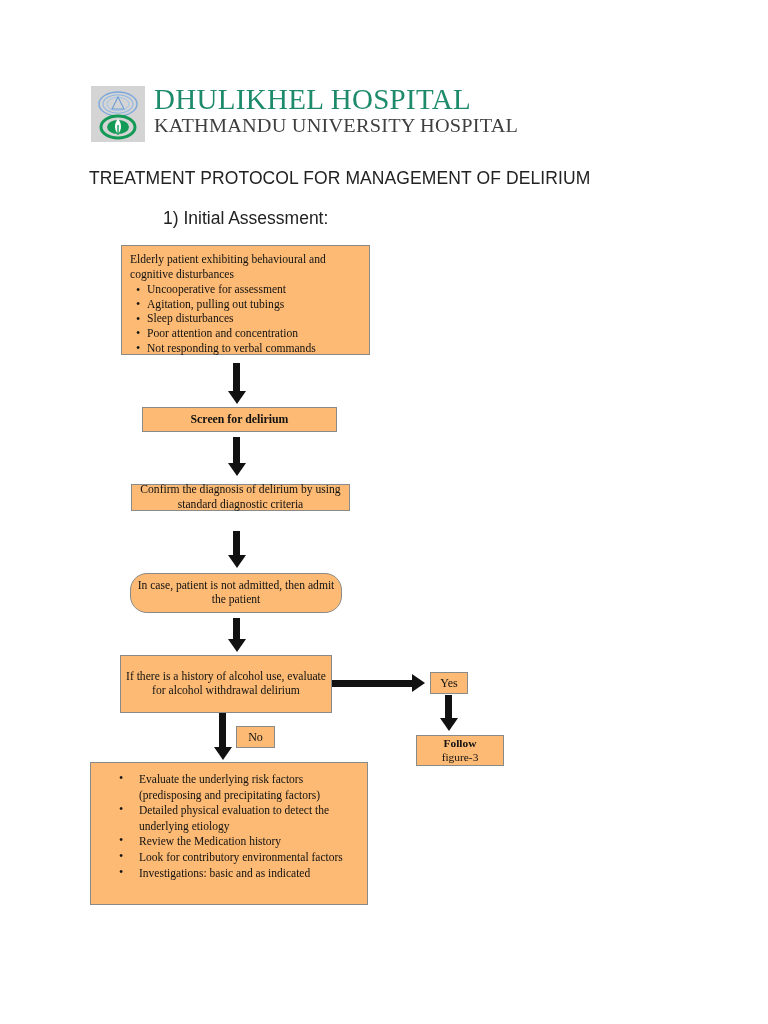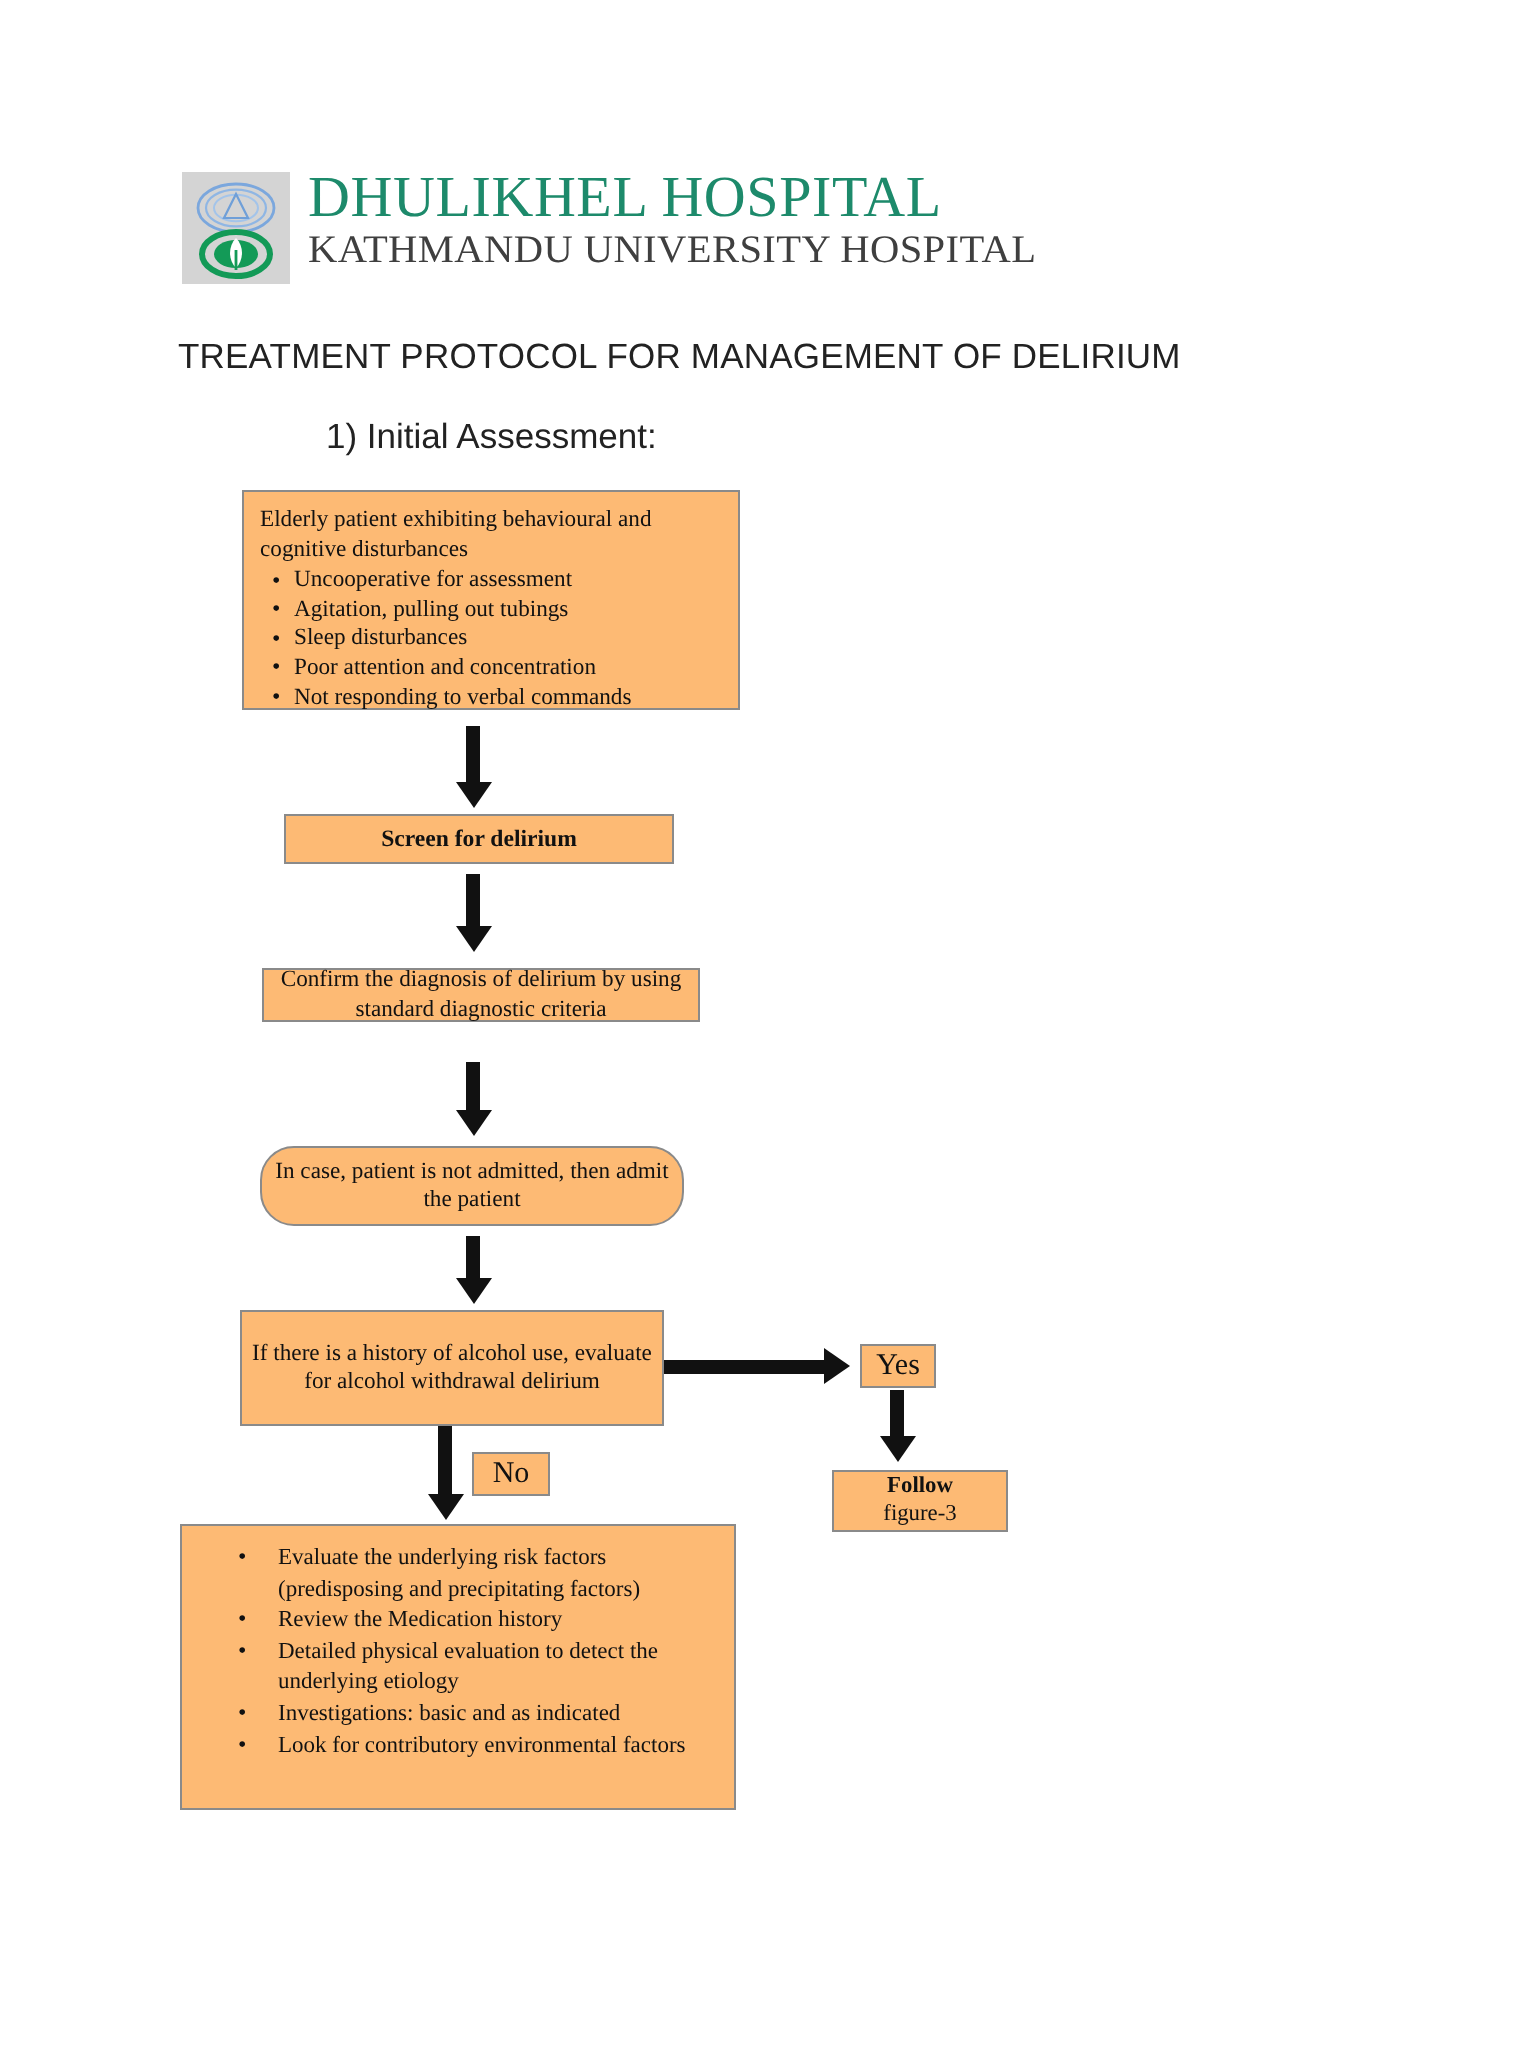--- a/index.html
+++ b/index.html
@@ -198,21 +198,21 @@
   }
   #box-no {
     left: 236px;
     top: 726px;
     width: 39px;
     height: 22px;
     display: flex;
     align-items: center;
     justify-content: center;
   }
-  #box-yes .node-text, #box-no .node-text { font-size: 15px; }
+  #box-yes .node-text, #box-no .node-text { font-size: 12px; }
 
   
   #box-follow {
     left: 416px;
     top: 735px;
     width: 88px;
     height: 31px;
     display: flex;
     align-items: center;
     justify-content: center;
@@ -384,21 +384,21 @@
     <div class="node" id="box-no">
       <span class="node-text">No</span>
     </div>
 
     <div class="arrow-v" id="arr7-stem"></div>
     <div class="arrow-head-down" id="arr7-head"></div>
 
     <div class="node" id="box-workup">
       <ul>
         <li>Evaluate the underlying risk factors (predisposing and precipitating factors)</li>
+        <li>Detailed physical evaluation to detect the underlying etiology</li>
         <li>Review the Medication history</li>
-        <li>Detailed physical evaluation to detect the underlying etiology</li>
+        <li>Look for contributory environmental factors</li>
         <li>Investigations: basic and as indicated</li>
-        <li>Look for contributory environmental factors</li>
       </ul>
     </div>
 
   </div>
 </div>
 
 </body></html>

